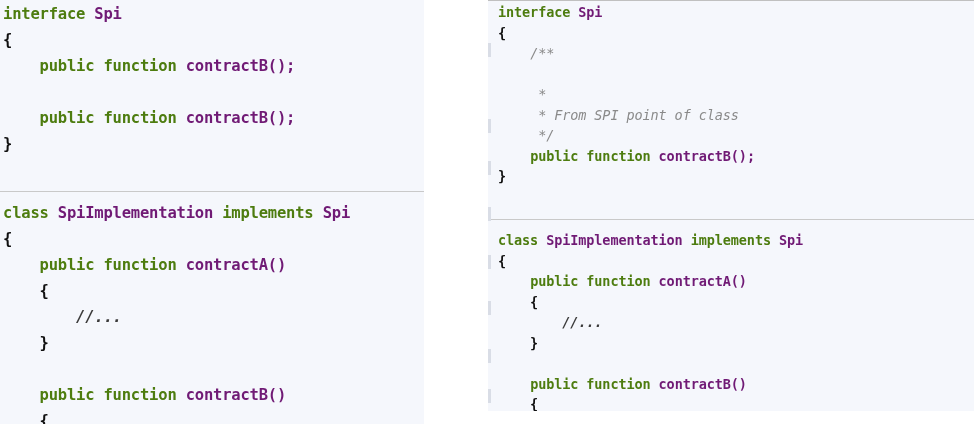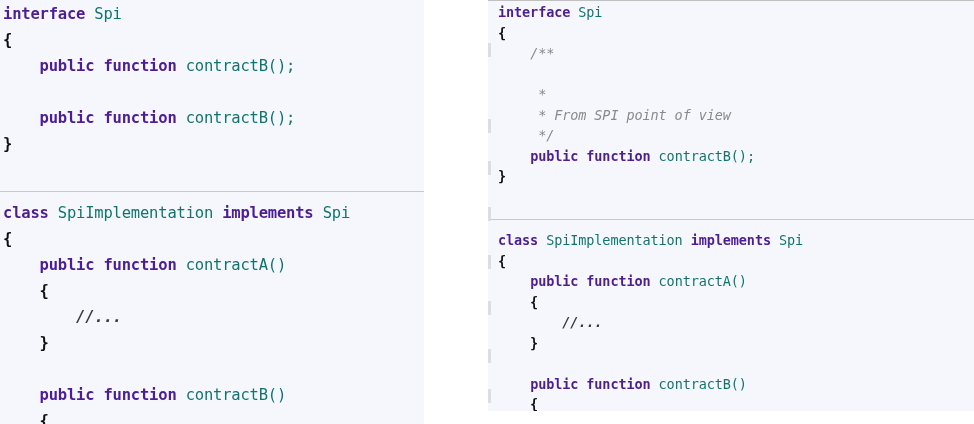--- a/index.html
+++ b/index.html
@@ -33,26 +33,26 @@
     background: #c9c9c9;
     width: 100%;
   }
 
   .line {
     white-space: pre;
     color: #101010;
   }
 
   .kw {
-    color: #4c1d95;
+    color: #4d7c0f;
     font-weight: bold;
   }
   .id {
-    color: #0f766e;
-    font-weight: normal;
+    color: #701a75;
+    font-weight: bold;
   }
   .punct {
     color: #101010;
     font-weight: bold;
   }
   .cmt {
     color: #3a3a3a;
     font-style: italic;
     font-weight: bold;
   }
@@ -154,21 +154,21 @@
       <div class="gutter-tick" style="top: 300px;"></div>
       <div class="gutter-tick" style="top: 348px;"></div>
       <div class="gutter-tick" style="top: 388px;"></div>
     </div>
   <div class="code-block" id="right-block-a">
       <div class="line"><span class="kw">interface</span><span class="id"> Spi</span></div>
       <div class="line"><span class="punct">{</span></div>
       <div class="line"><span class="id">    </span><span class="doc">/**</span></div>
       <div class="line"><span class="id">     </span></div>
       <div class="line"><span class="id">     </span><span class="doc">*</span></div>
-      <div class="line"><span class="id">     </span><span class="doc">* From SPI point of view</span></div>
+      <div class="line"><span class="id">     </span><span class="doc">* From SPI point of class</span></div>
       <div class="line"><span class="id">     </span><span class="doc">*/</span></div>
       <div class="line"><span class="id">    </span><span class="kw">public function</span><span class="id"> contractB();</span></div>
       <div class="line"><span class="punct">}</span></div>
       <div class="line">&nbsp;</div>
     </div>
   <div id="right-divider-wrap">
     <div class="divider"></div>
   </div>
   <div class="code-block" id="right-block-b">
       <div class="line"><span class="kw">class</span><span class="id"> SpiImplementation </span><span class="kw">implements</span><span class="id"> Spi</span></div>

